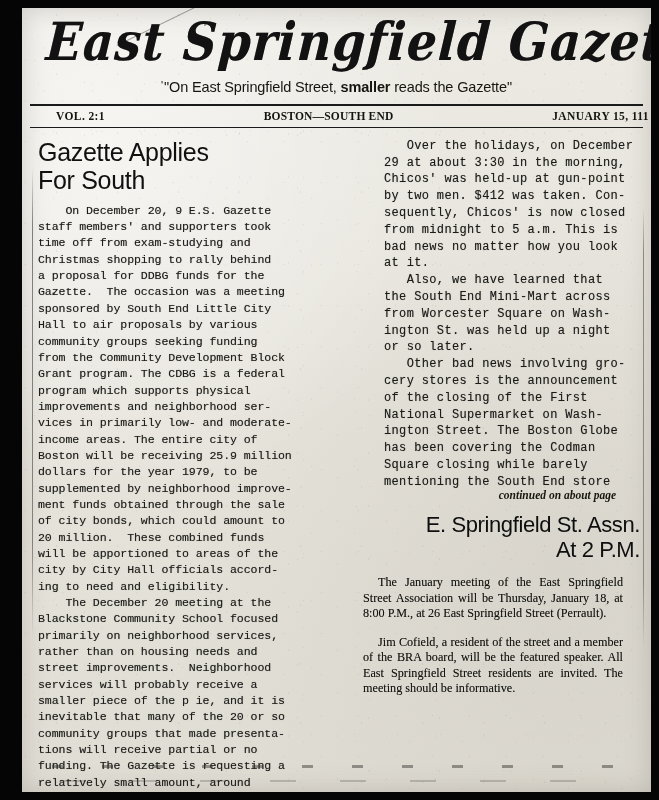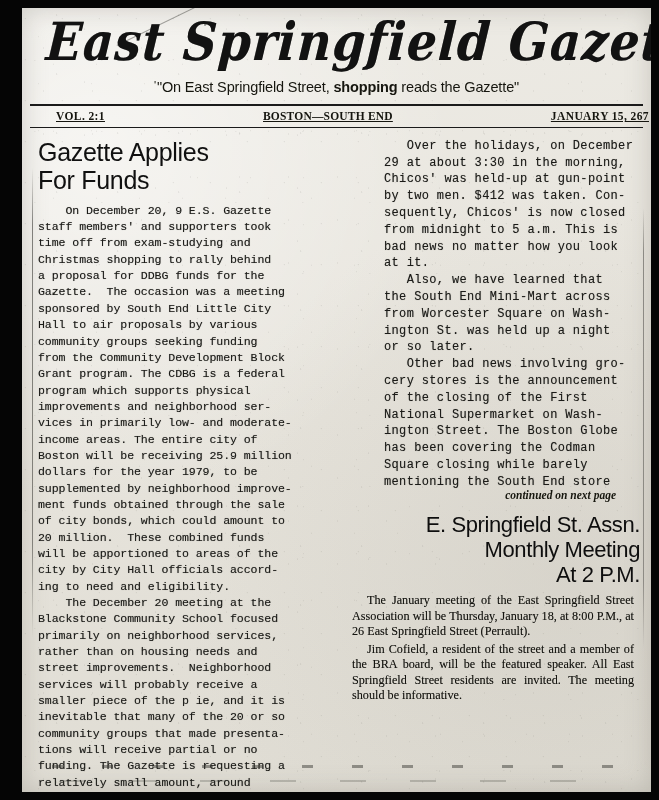--- a/index.html
+++ b/index.html
@@ -102,21 +102,20 @@
     border-top: 2.4px solid #1a1a1a;
     border-bottom: 1.6px solid #1a1a1a;
     display: flex;
     align-items: center;
     justify-content: space-between;
     font-family: "Liberation Serif", "DejaVu Serif", serif;
     font-weight: 700;
     font-size: 11.5px;
     letter-spacing: .4px;
     color: #15150f;
-    text-decoration: underline;
   }
   #folio-bar .folio-vol   { padding-left: 26px; }
   #folio-bar .folio-place { letter-spacing: .2px; text-align: right; }
   #folio-bar .folio-date  { padding-right: 0px; margin-right: -6px; }
 
   
   #columns {
     position: relative;
     display: flex;
     gap: 24px;
@@ -180,21 +179,21 @@
   #announce-body {
     font-family: "Liberation Serif", "DejaVu Serif", serif;
     font-size: 12.2px;
     line-height: 15.4px;
     text-align: justify;
     color: #141410;
     margin-top: 6px;
     padding: 0 4px 0 2px;
     text-shadow: 0 0 .5px rgba(20,20,16,.4);
   }
-  #announce-body p { margin: 2px; text-indent: 15px; }
+  #announce-body p { margin: 13px; text-indent: 15px; }
   #left-gutter-line {
     position: absolute;
     left: 10px; top: 160px;
     width: 1.4px; height: 470px;
     background: linear-gradient(to bottom, rgba(40,40,36,0) 0%, rgba(40,40,36,.55) 12%, rgba(40,40,36,.50) 80%, rgba(40,40,36,0) 100%);
     pointer-events: none;
   }
   #right-gutter-line {
     position: absolute;
     right: 7px; top: 200px;
@@ -243,35 +242,35 @@
 
     <div id="paper-grain"></div>
     <div id="corner-scratch"></div>
     <div class="fleck" style="left:108px; top:42px; width:3px; height:3px;"></div>
     <div class="fleck" style="left:182px; top:16px; width:2px; height:2px;"></div>
     <div class="fleck" style="left:30px; top:284px; width:3px; height:3px;"></div>
 
     <div id="masthead">
       <div id="masthead-title">East Springfield Gazette</div>
       <div id="masthead-tagline">
-        <span class="lead-tick">'</span><span>"On East Springfield Street, </span><span class="bold-word">shopping</span><span> reads the Gazette"</span>
+        <span class="lead-tick">'</span><span>"On East Springfield Street, </span><span class="bold-word">smaller</span><span> reads the Gazette"</span>
       </div>
     </div>
 
     <div id="folio-bar">
       <span class="folio-vol">VOL. 2:1</span>
       <span class="folio-place">BOSTON—SOUTH END</span>
-      <span class="folio-date">JANUARY 15, 267</span>
+      <span class="folio-date">JANUARY 15, 111</span>
     </div>
 
     <div id="columns">
 
       <div class="column left">
         <h1 class="headline">Gazette Applies
-For Funds</h1>
+For South</h1>
         <div class="body-copy">    On December 20, 9 E.S. Gazette
 staff members' and supporters took
 time off from exam-studying and
 Christmas shopping to rally behind
 a proposal for DDBG funds for the
 Gazette.  The occasion was a meeting
 sponsored by South End Little City
 Hall to air proposals by various
 community groups seeking funding
 from the Community Development Block
@@ -319,25 +318,24 @@
 ington St. was held up a night
 or so later.
    Other bad news involving gro-
 cery stores is the announcement
 of the closing of the First
 National Supermarket on Wash-
 ington Street. The Boston Globe
 has been covering the Codman
 Square closing while barely
 mentioning the South End store</div>
-        <div class="continued-note">continued on next page</div>
+        <div class="continued-note">continued on about page</div>
 
         <div id="announcement">
           <div class="announce-line">E. Springfield St. Assn.</div>
-          <div class="announce-line">Monthly Meeting</div>
           <div class="announce-line">At 2 P.M.</div>
 
           <div id="announce-body">
             <p>The January meeting of the East Springfield Street Association will be Thursday, January 18, at 8:00 P.M., at 26 East Springfield Street (Perrault).</p>
             <p>Jim Cofield, a resident of the street and a member of the BRA board, will be the featured speaker. All East Springfield Street residents are invited. The meeting should be informative.</p>
           </div>
         </div>
       </div>
 
     </div>

